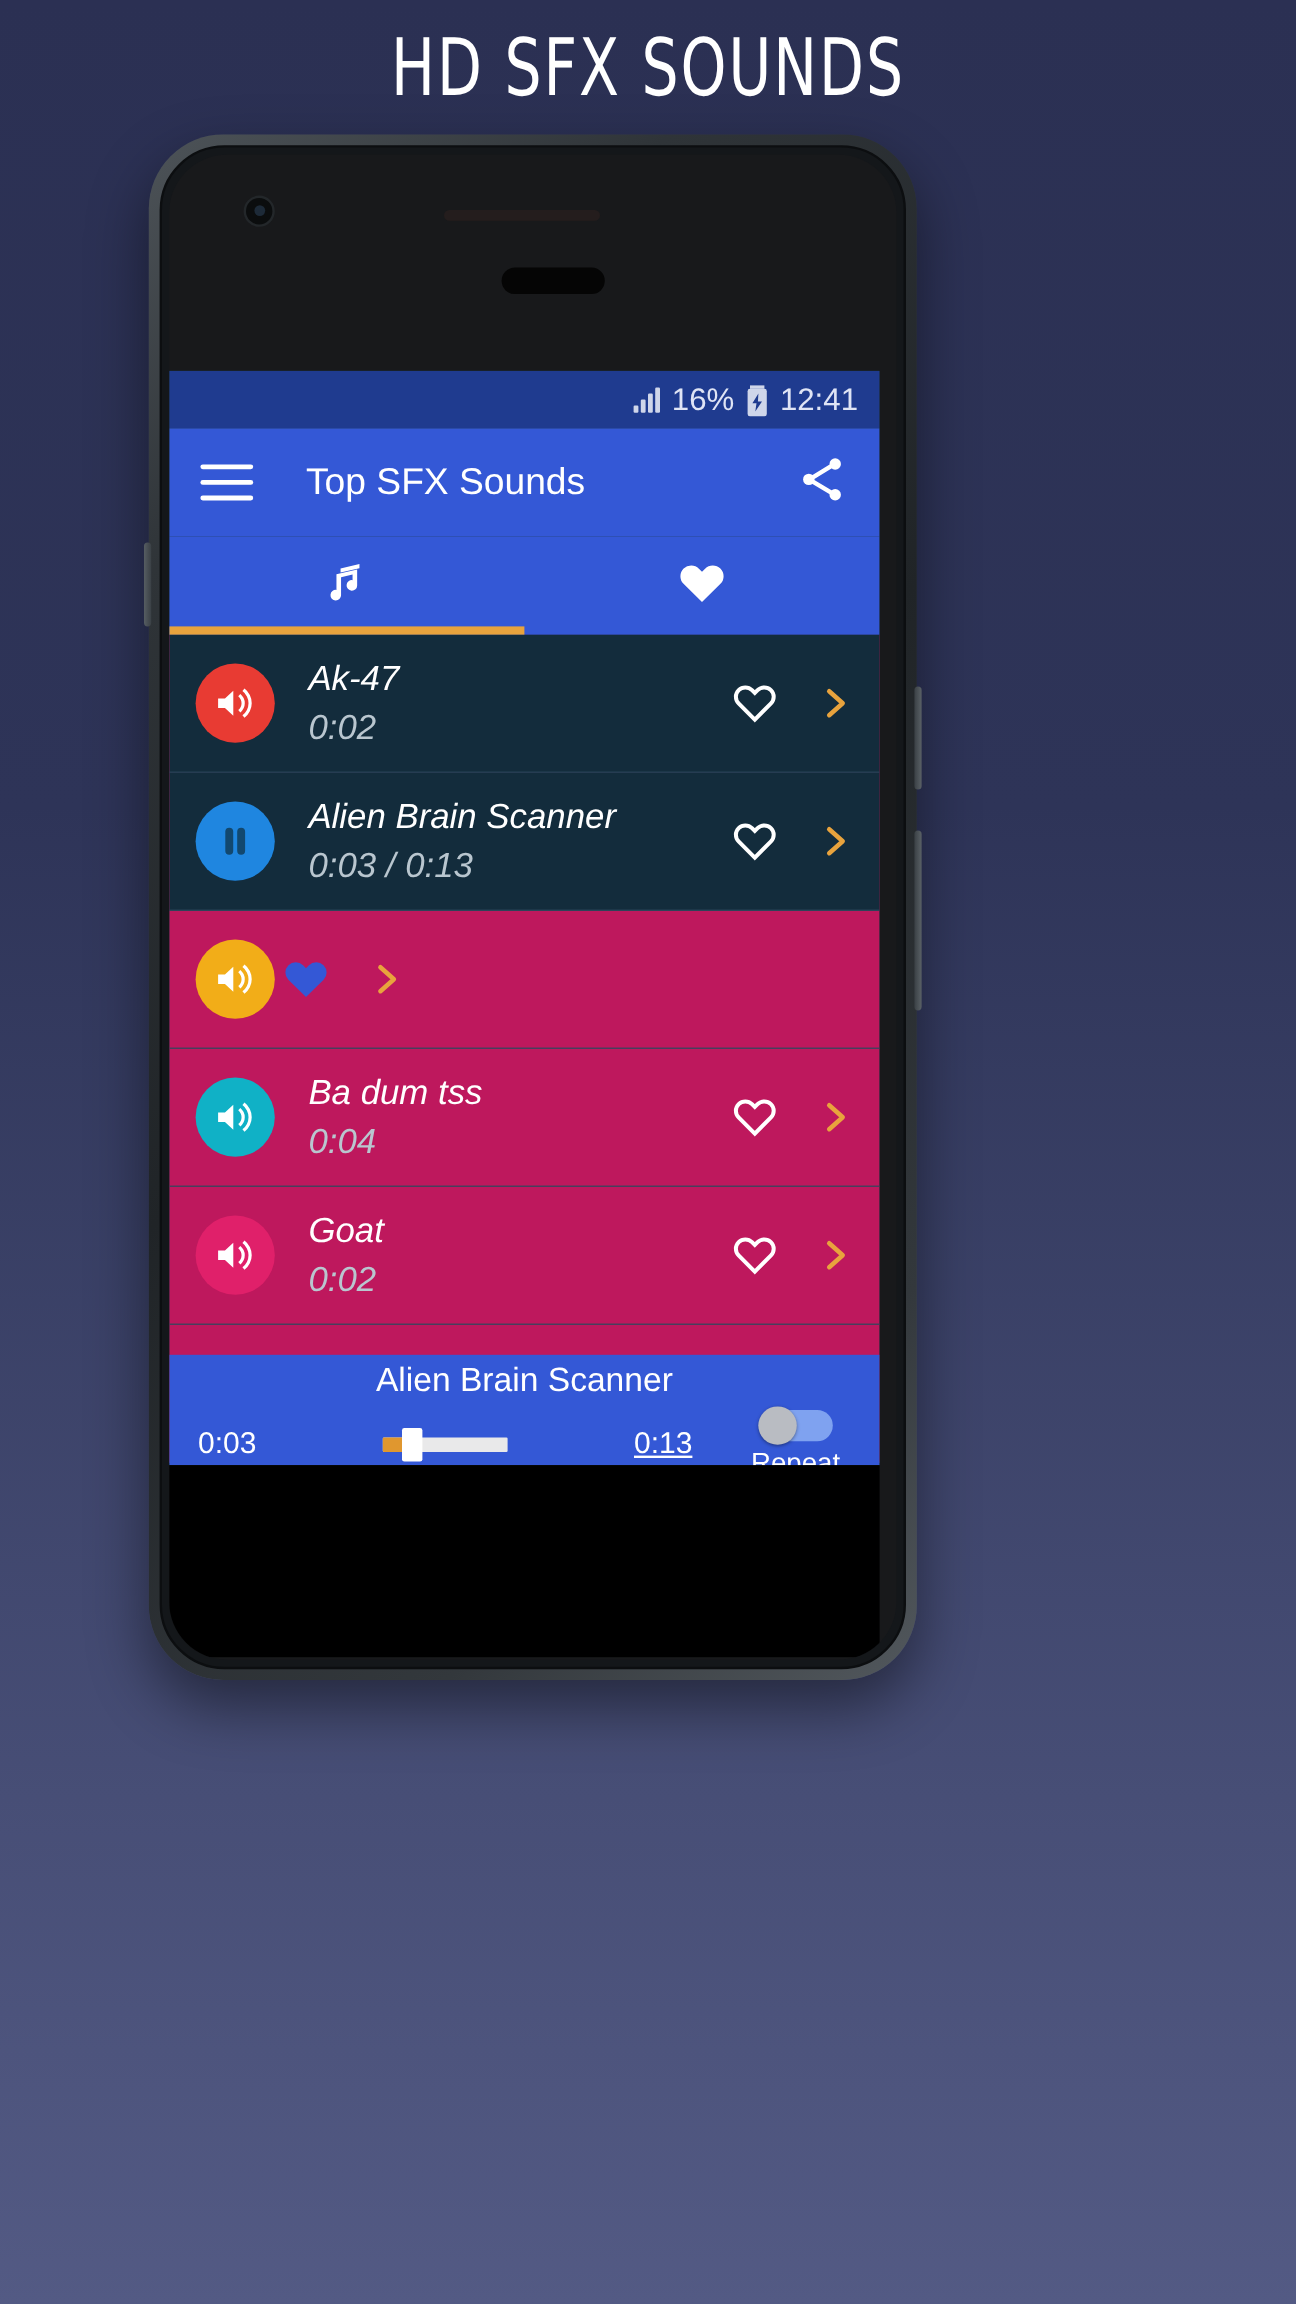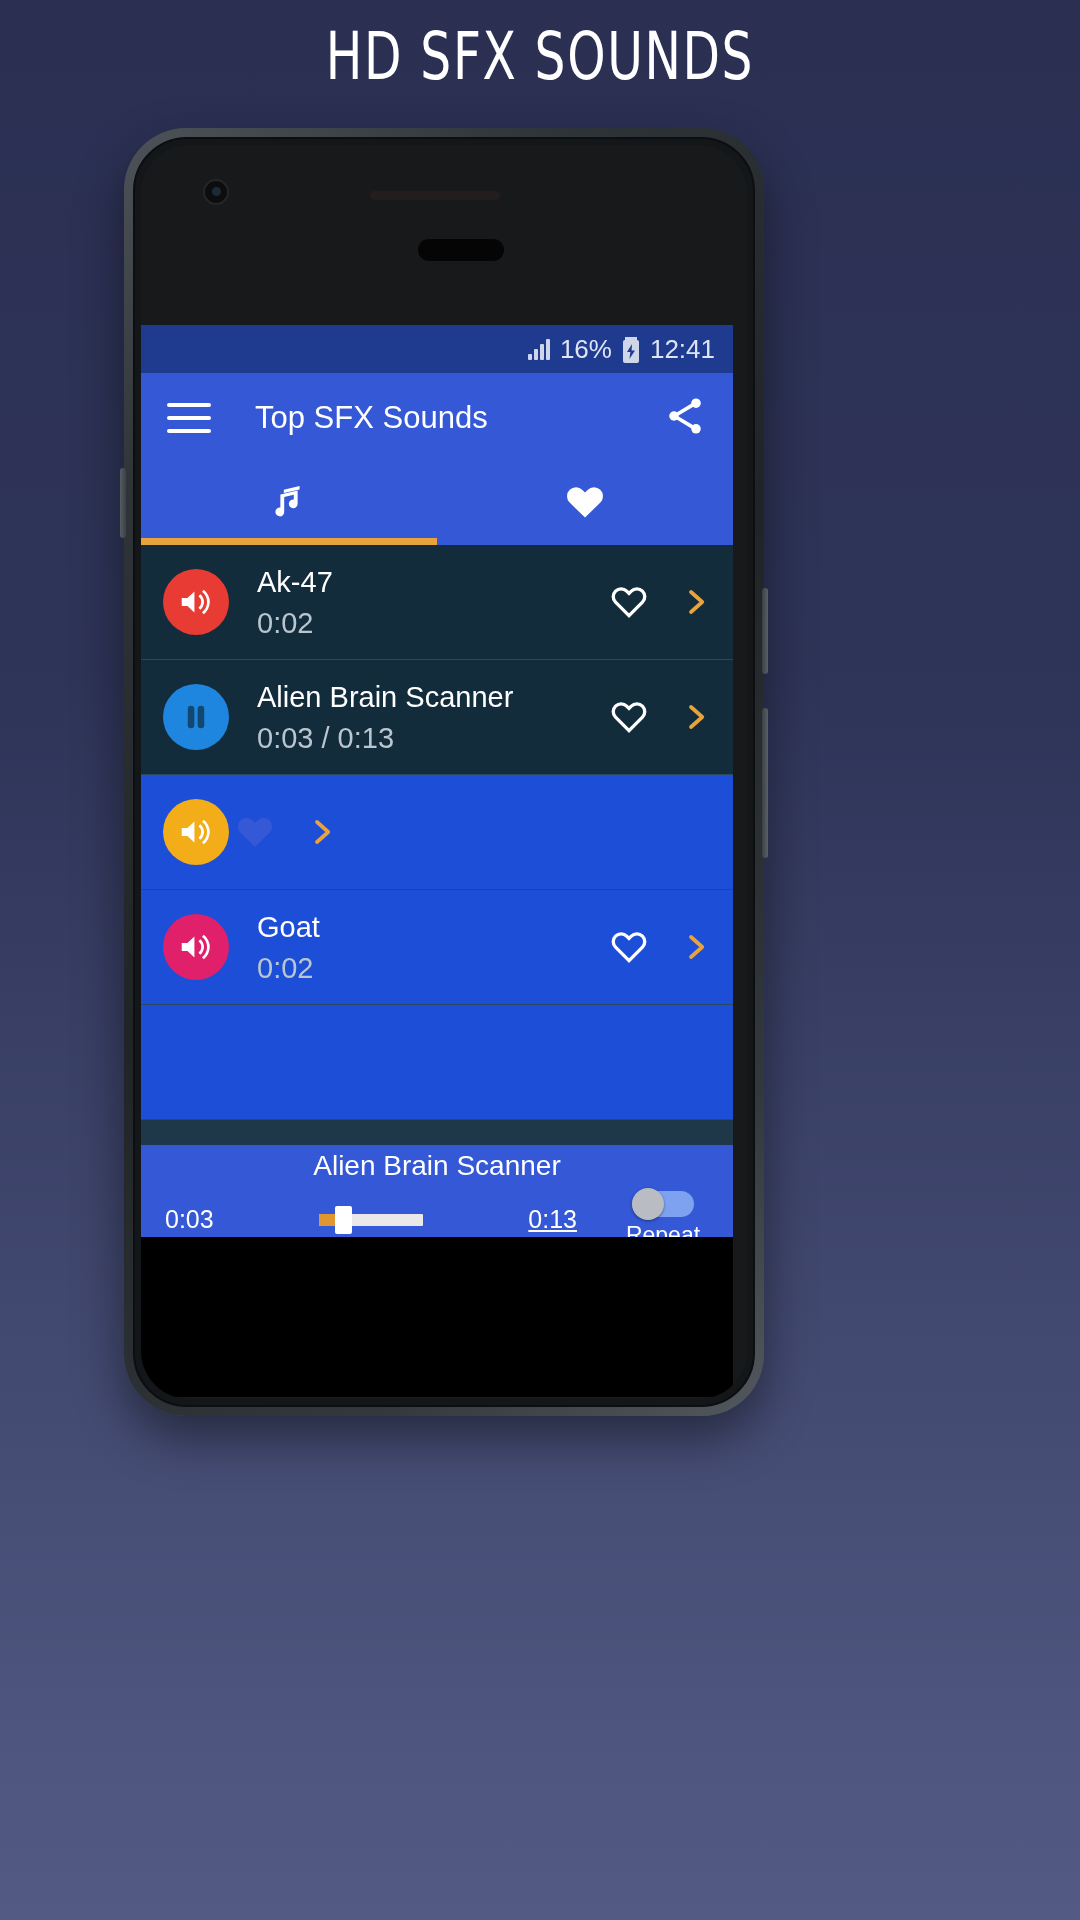--- a/index.html
+++ b/index.html
@@ -14,21 +14,21 @@
   .headline {
     position:absolute; top:18px; left:0; width:1080px;
     text-align:center; color:#ffffff;
     font-size:66px; letter-spacing:2px; font-weight:400;
     font-family:"DejaVu Sans Condensed","Liberation Sans", sans-serif;
     transform:scaleX(0.82); transform-origin:center top;
   }
 
   
   .phone {
-    position:absolute; left:124px; top:128px;
+    position:absolute; left:124px; top:112px;
     width:640px; height:1288px;
     border-radius:62px;
     background:linear-gradient(140deg,#4d5358 0%, #2f3438 20%, #202427 50%, #33383c 82%, #52585d 100%);
     padding:9px;
     box-shadow:0 22px 50px rgba(0,0,0,.45);
   }
   .phone-inner {
     width:100%; height:100%; border-radius:54px;
     background:#14171a; padding:6px;
     border:2px solid #0c0e10;
@@ -85,21 +85,21 @@
   .ham span { display:block; height:4px; background:#fff; border-radius:2px; }
   .app-title { color:#fff; font-size:31px; margin-left:44px; }
   .share { position:absolute; right:26px; top:50%; transform:translateY(-50%); }
 
   
   .tabs { height:82px; background:#3458d6; display:flex; position:relative; }
   .tab { flex:1; display:flex; align-items:center; justify-content:center; cursor:pointer; }
   .tab-underline { position:absolute; bottom:0; left:0; width:50%; height:7px; background:#e8a33d; }
 
   
-  .list { background:#1d4ed8; }
+  .list { background:#be185d;font-style:italic; }
   .row {
     height:115px; display:flex; align-items:center; padding:0 22px;
     border-bottom:1px solid #2b4a5e; position:relative;
   }
   .row.playing { background:#132c3c; }
   .circle {
     width:66px; height:66px; border-radius:50%;
     display:flex; align-items:center; justify-content:center; flex:0 0 66px;
   }
   .row-text { margin-left:28px; flex:1; min-width:0; }
@@ -264,20 +264,43 @@
                 <path d="M12 20.5 3.6 12.3a4.9 4.9 0 0 1 7-6.9l1.4 1.4 1.4-1.4a4.9 4.9 0 0 1 7 6.9Z"></path>
               </svg>
             </div>
             <div class="row-chev">
               <svg width="30" height="30" viewBox="0 0 24 24" fill="none" stroke="#e8a33d" stroke-width="3" stroke-linecap="round" stroke-linejoin="round">
                   <polyline points="8,4 17,12 8,20"></polyline>
                 </svg>
             </div>
           </div>
 
+          <div class="row">
+            <div class="circle" style="background:#10b1c6">
+              <svg width="38" height="38" viewBox="0 0 24 24" fill="#fff">
+                <path d="M3 9.5v5h3.6L11 18.6V5.4L6.6 9.5Z"></path>
+                <path d="M13.6 8.4a4.6 4.6 0 0 1 0 7.2l1.1 1.3a6.3 6.3 0 0 0 0-9.8Z"></path>
+                <path d="M15.8 5.6a8 8 0 0 1 0 12.8l1.1 1.3a9.7 9.7 0 0 0 0-15.4Z"></path>
+              </svg>
+            </div>
+            <div class="row-text">
+              <div class="row-title">Ba dum tss</div>
+              <div class="row-dur">0:04</div>
+            </div>
+            <div class="row-heart">
+              <svg width="40" height="40" viewBox="0 0 24 24" fill="none" stroke="#fff" stroke-width="2">
+                <path d="M12 20.2 3.9 12.1a4.7 4.7 0 0 1 6.7-6.6l1.4 1.4 1.4-1.4a4.7 4.7 0 0 1 6.7 6.6Z"></path>
+              </svg>
+            </div>
+            <div class="row-chev">
+              <svg width="30" height="30" viewBox="0 0 24 24" fill="none" stroke="#e8a33d" stroke-width="3" stroke-linecap="round" stroke-linejoin="round">
+                  <polyline points="8,4 17,12 8,20"></polyline>
+                </svg>
+            </div>
+          </div>
 
           <div class="row">
             <div class="circle" style="background:#e0206a">
               <svg width="38" height="38" viewBox="0 0 24 24" fill="#fff">
                 <path d="M3 9.5v5h3.6L11 18.6V5.4L6.6 9.5Z"></path>
                 <path d="M13.6 8.4a4.6 4.6 0 0 1 0 7.2l1.1 1.3a6.3 6.3 0 0 0 0-9.8Z"></path>
                 <path d="M15.8 5.6a8 8 0 0 1 0 12.8l1.1 1.3a9.7 9.7 0 0 0 0-15.4Z"></path>
               </svg>
             </div>
             <div class="row-text">

